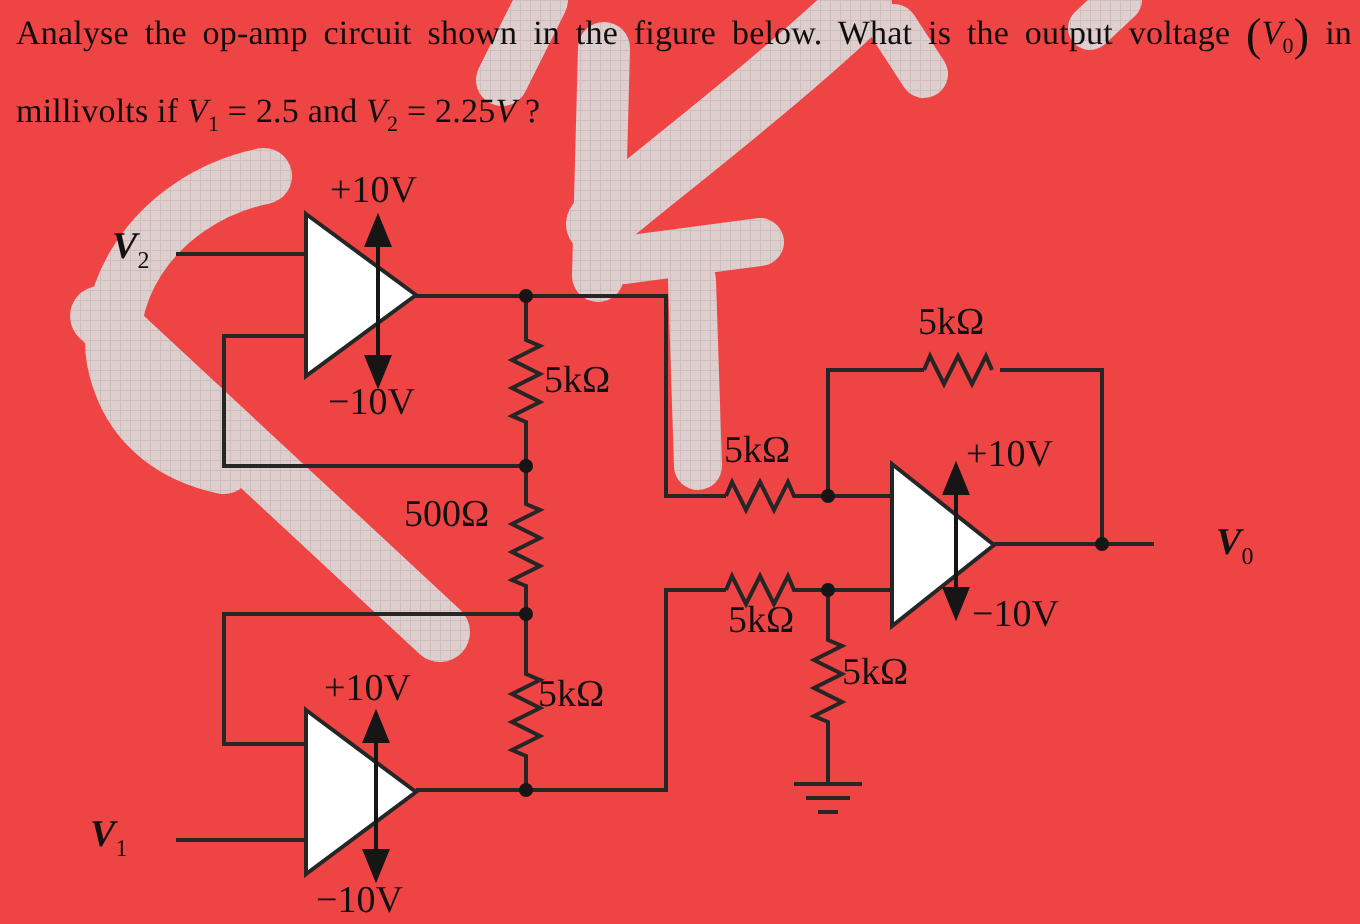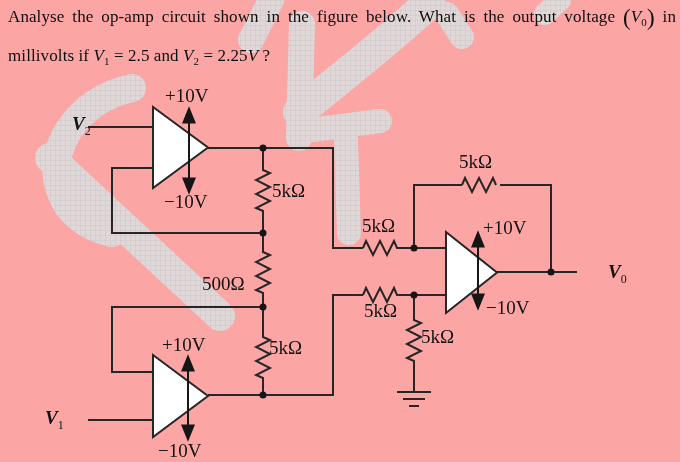--- a/index.html
+++ b/index.html
@@ -1,17 +1,17 @@
 <!DOCTYPE html>
 <html><head>
 <meta charset="utf-8">
 <style>
   html,body { margin:0; padding:0; background:#ffffff; }
   .page {
-    position:relative; width:680px; height:462px; background:#fca5a5;
+    position:relative; width:680px; height:462px; background:#ef4444;
     font-family:"Liberation Serif", serif; overflow:hidden;
   }
   .layer { position:absolute; left:0; top:0; }
   
   .qline { position:absolute; color:#0e0e0e; font-size:17px; letter-spacing:0.1px; }
   .qline1 { left:8px; top:5px; width:668px; text-align:justify; text-align-last:justify; }
   .qline2 { left:8px; top:46px;text-align:center; }
   .var { font-style:italic; }
   sub.msub { font-size:11px; line-height:0; }
   .paren { font-size:23px; vertical-align:-3px; font-weight:400; }
@@ -97,32 +97,32 @@
       <circle cx="263" cy="148" r="3.5"></circle>
       <circle cx="263" cy="233" r="3.5"></circle>
       <circle cx="263" cy="307" r="3.5"></circle>
       <circle cx="263" cy="395" r="3.5"></circle>
       <circle cx="414" cy="248" r="3.5"></circle>
       <circle cx="414" cy="295" r="3.5"></circle>
       <circle cx="551" cy="272" r="3.5"></circle>
     </g>
   </svg>
 
-  <div class="clabel" style="left:72px; top:113px;text-align:right;"><span class="bvar">V</span><sub class="csub">2</sub></div>
+  <div class="clabel" style="left:56px; top:113px;text-align:right;"><span class="bvar">V</span><sub class="csub">2</sub></div>
   <div class="clabel" style="left:45px; top:407px;"><span class="bvar">V</span><sub class="csub">1</sub></div>
   <div class="clabel" style="left:608px; top:261px;"><span class="bvar">V</span><sub class="csub">0</sub></div>
 
   <div class="clabel" style="left:165px; top:85px;">+10V</div>
   <div class="clabel" style="left:164px; top:191px;">−10V</div>
   <div class="clabel" style="left:162px; top:334px;">+10V</div>
   <div class="clabel" style="left:158px; top:440px;">−10V</div>
   <div class="clabel" style="left:483px; top:217px;">+10V</div>
   <div class="clabel" style="left:486px; top:297px;">−10V</div>
 
   <div class="clabel" style="left:272px; top:180px;">5kΩ</div>
-  <div class="clabel" style="left:202px; top:273px;">500Ω</div>
+  <div class="clabel" style="left:202px; top:247px;">500Ω</div>
   <div class="clabel" style="left:269px; top:337px;">5kΩ</div>
   <div class="clabel" style="left:362px; top:215px;">5kΩ</div>
   <div class="clabel" style="left:364px; top:300px;">5kΩ</div>
   <div class="clabel" style="left:459px; top:151px;">5kΩ</div>
   <div class="clabel" style="left:421px; top:326px;">5kΩ</div>
 
 </div>
 
 </body></html>

